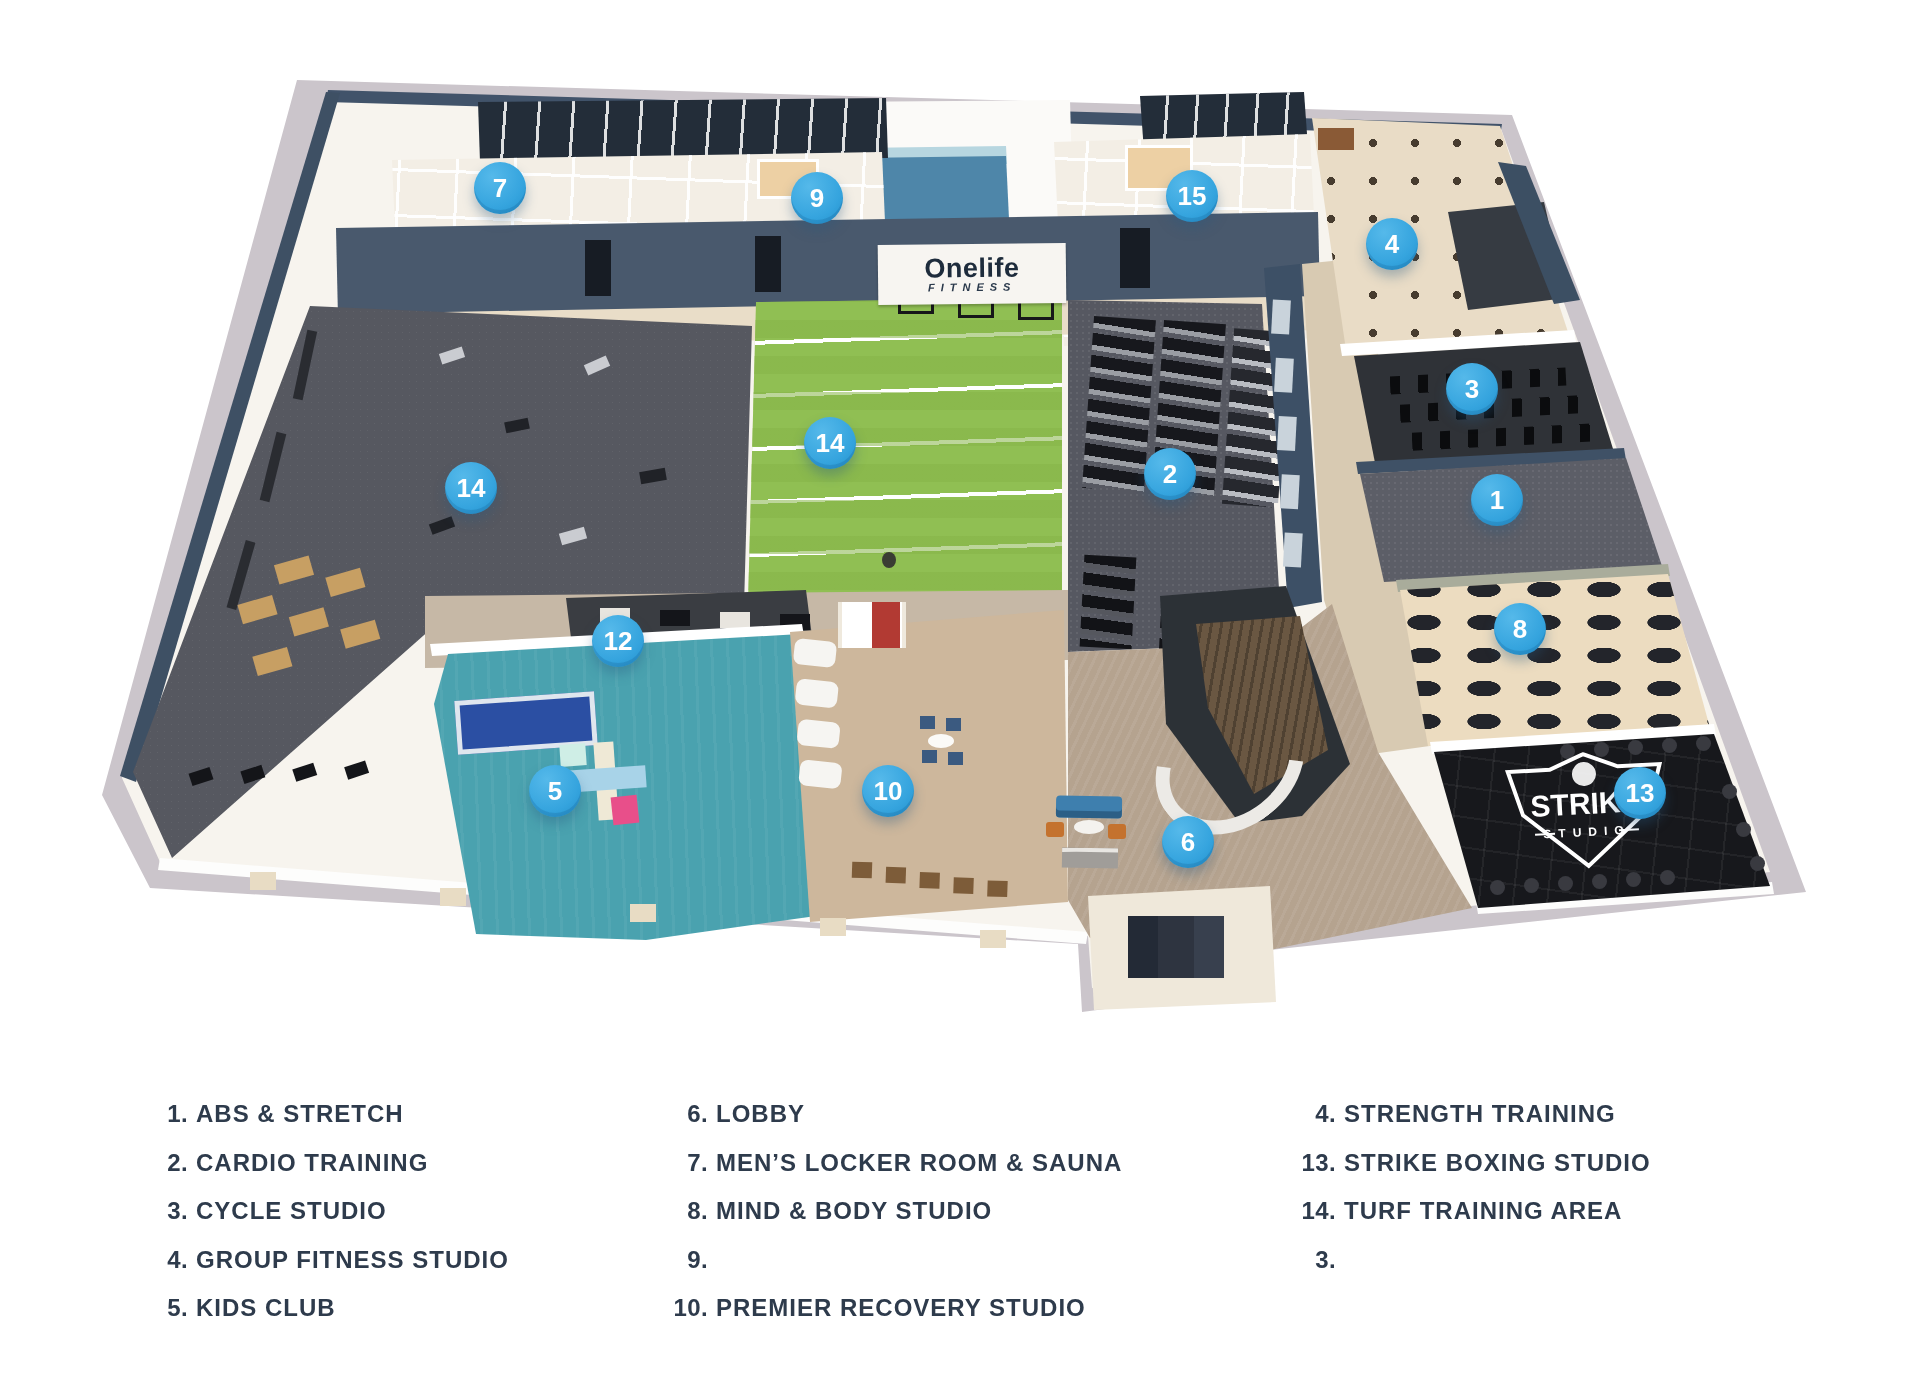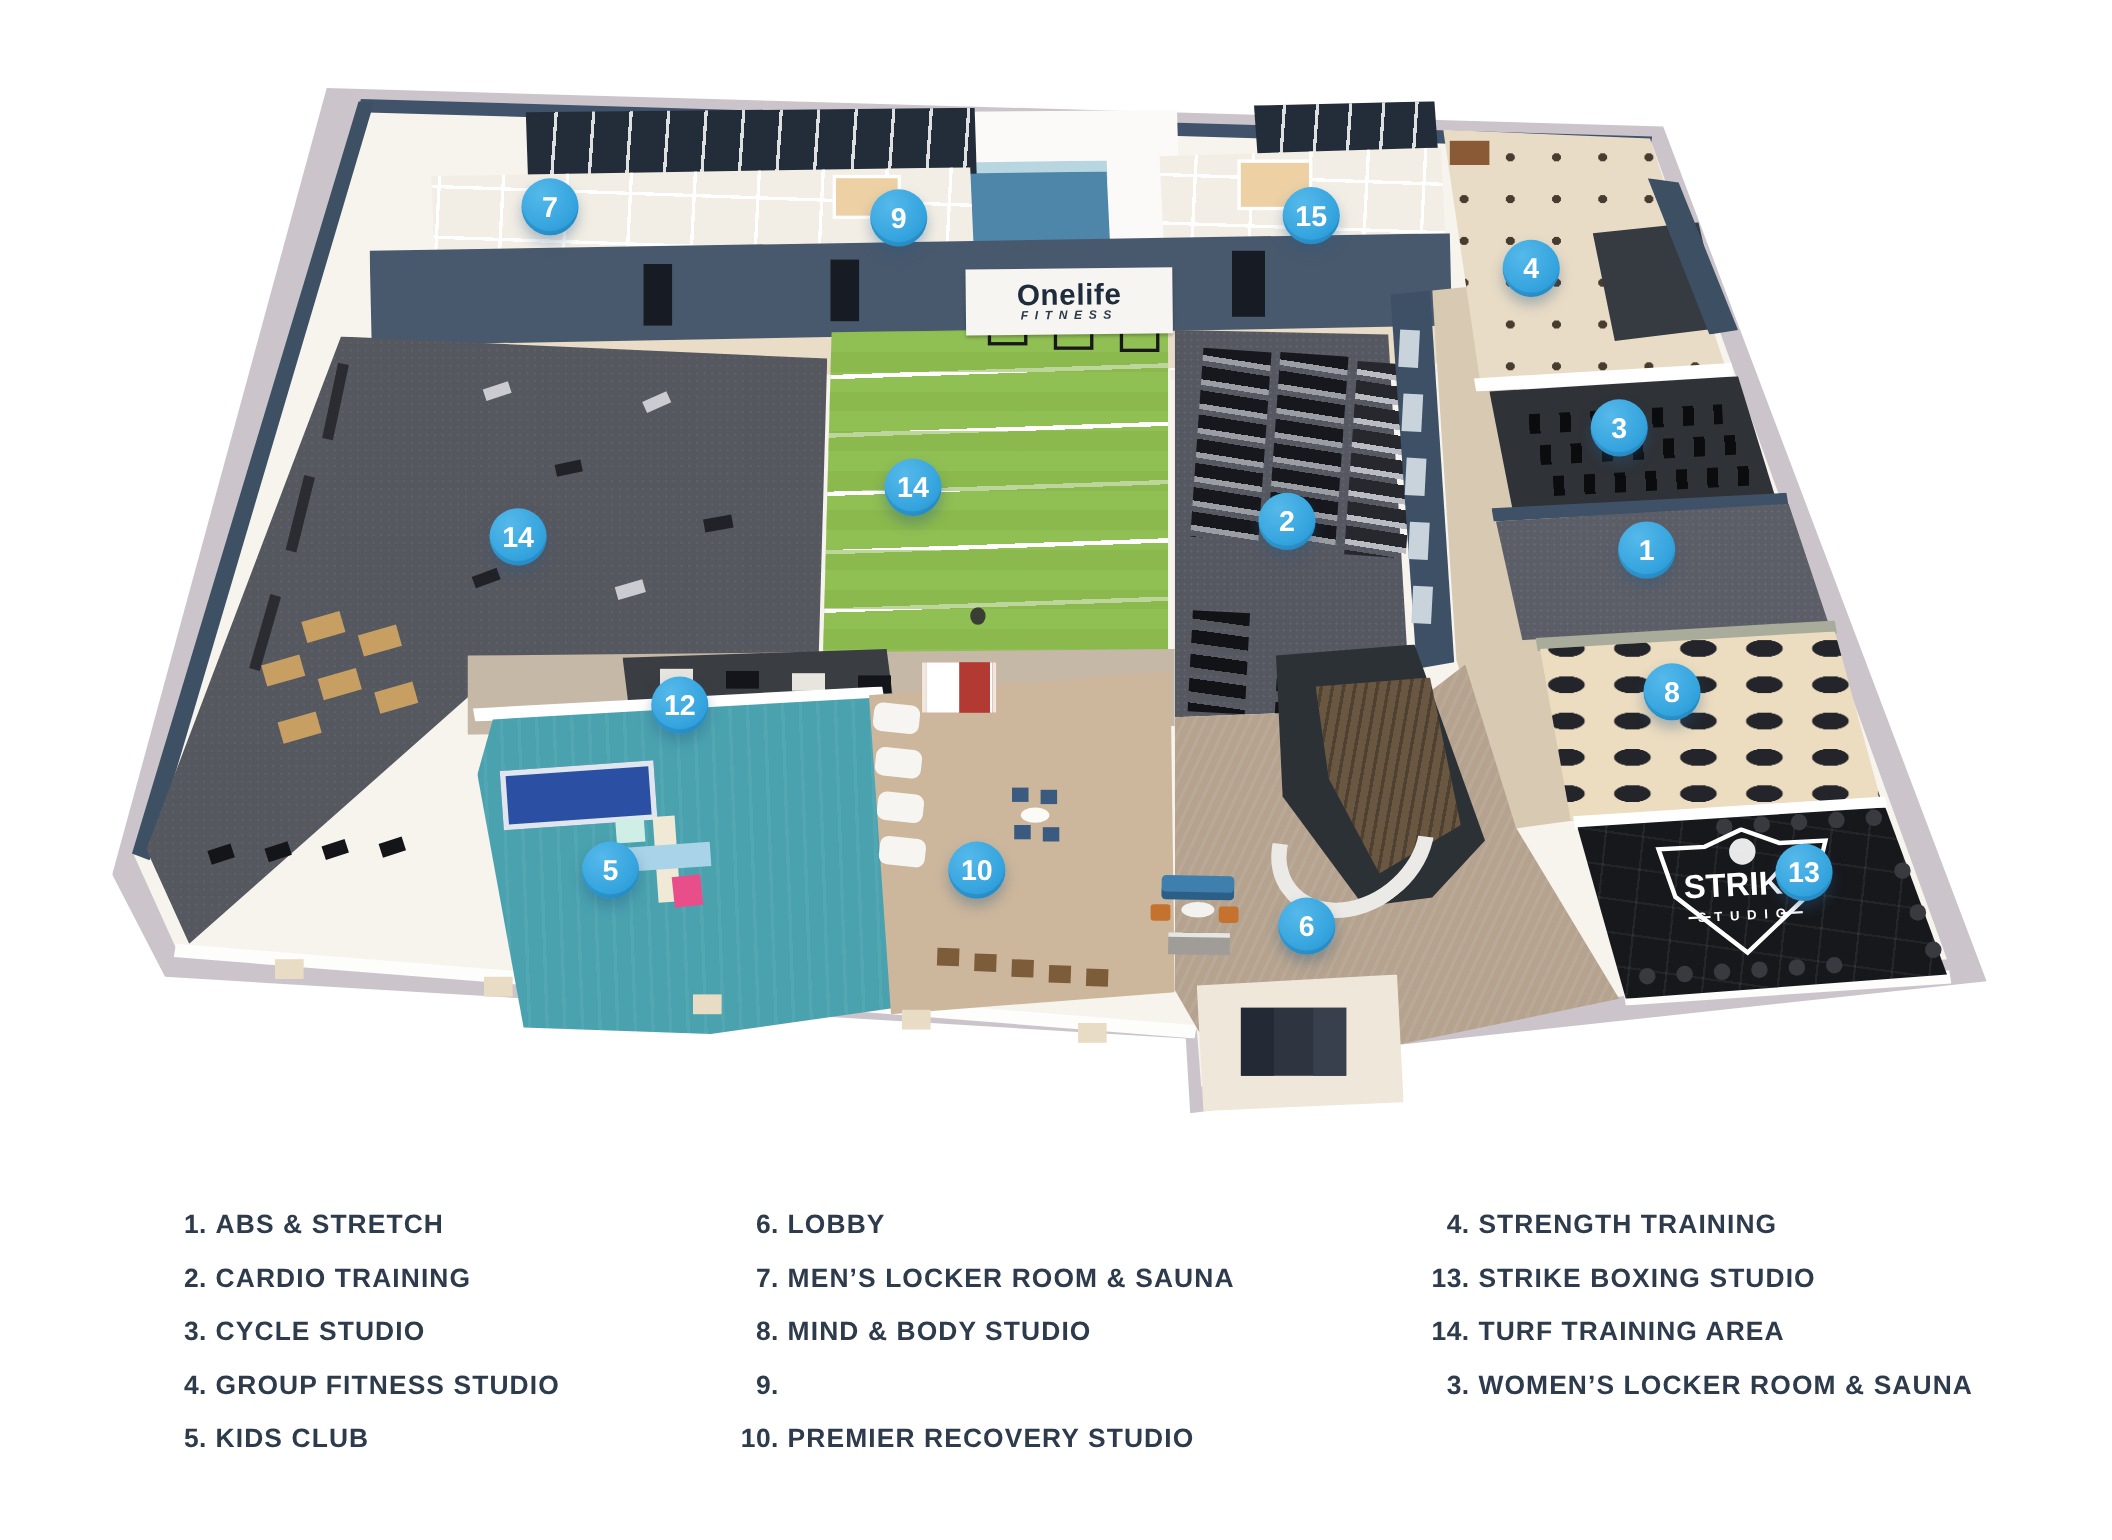--- a/index.html
+++ b/index.html
@@ -242,17 +242,16 @@
     <div class="lrow">
         <span class="lnum">13.</span>
         <span class="llab">STRIKE BOXING STUDIO</span>
       </div>
     <div class="lrow">
         <span class="lnum">14.</span>
         <span class="llab">TURF TRAINING AREA</span>
       </div>
     <div class="lrow">
         <span class="lnum">3.</span>
-        <span class="llab">WOMEN’S LOCKER ROOM &amp; SAUNA</span>
       </div>
   </div>
 
 </div>
 
 </body></html>

